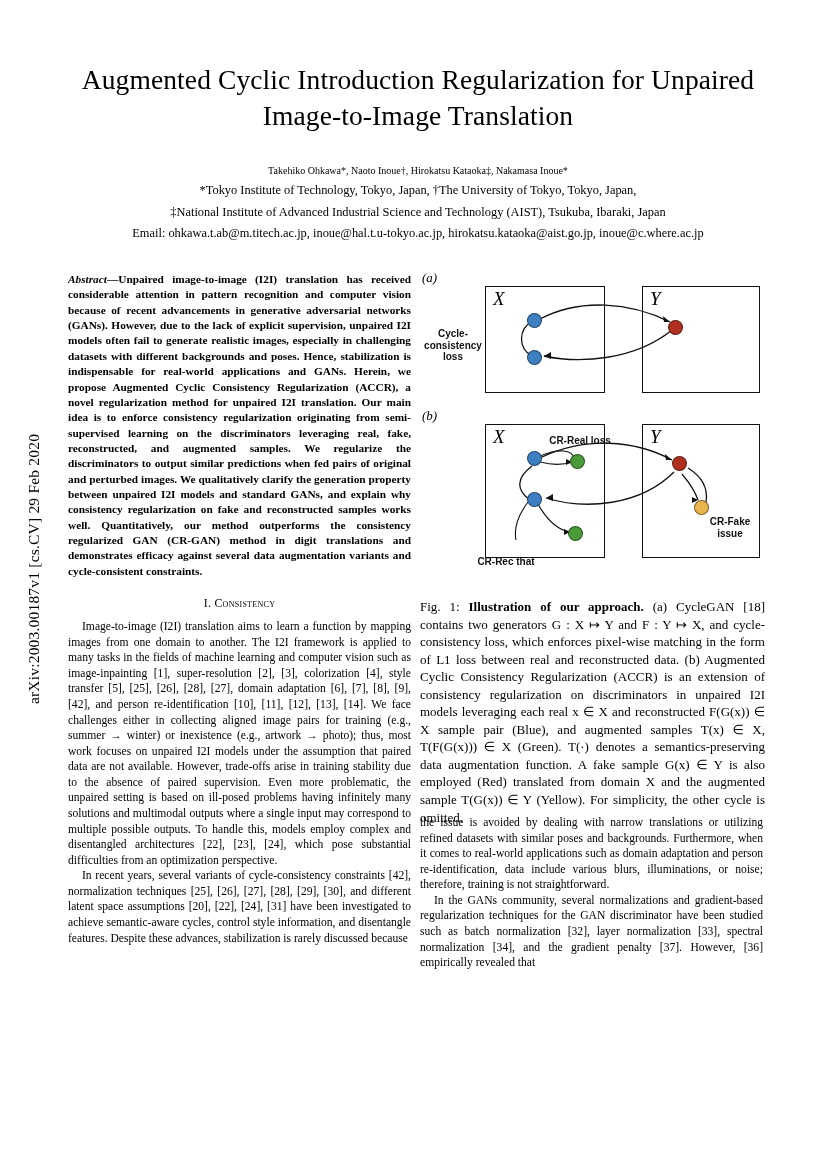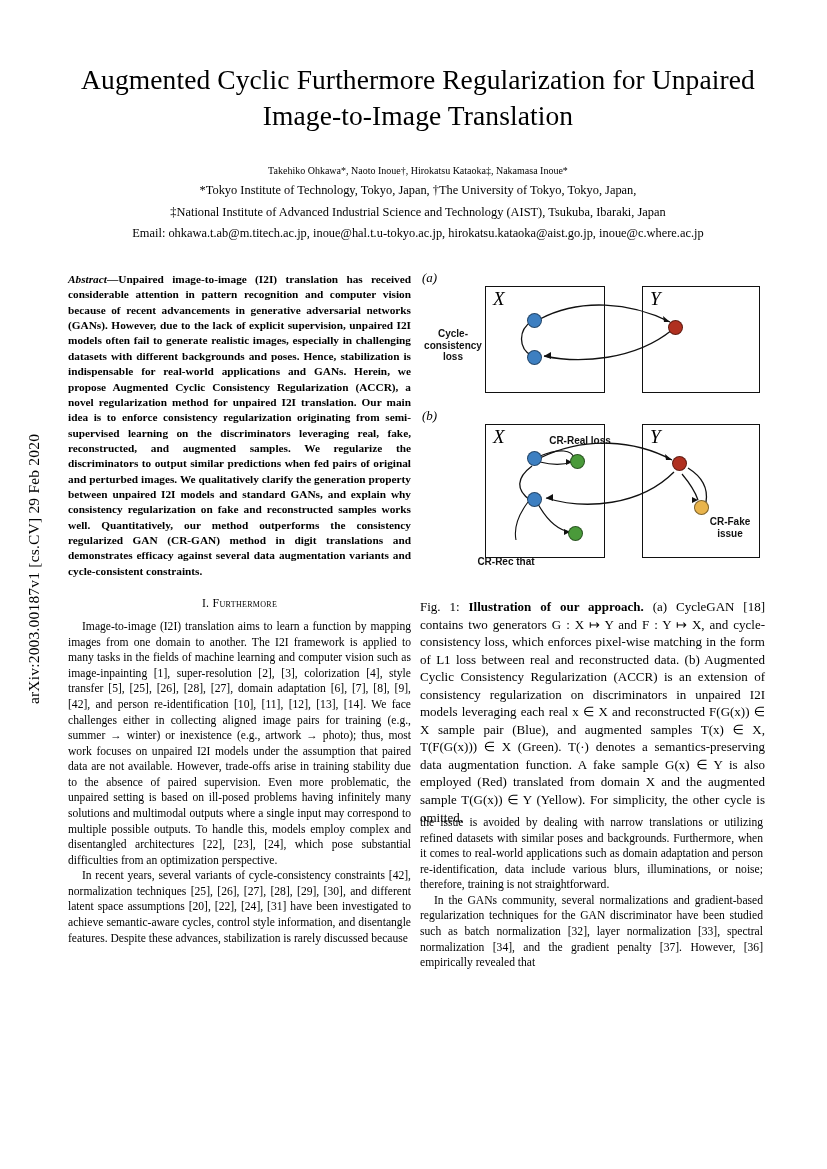--- a/index.html
+++ b/index.html
@@ -157,31 +157,31 @@
   .fig-caption b { font-weight: bold; }
 </style>
 </head>
 <body>
 
 <div class="page">
 
   <div class="arxiv-stamp">arXiv:2003.00187v1  [cs.CV]  29 Feb 2020</div>
 
   <div class="title-block">
-    <h1 class="title">Augmented Cyclic Furthermore Regularization for Unpaired Image-to-Image Translation</h1>
+    <h1 class="title">Augmented Cyclic Introduction Regularization for Unpaired Image-to-Image Translation</h1>
     <div class="authors">Takehiko Ohkawa*, Naoto Inoue†, Hirokatsu Kataoka‡, Nakamasa Inoue*</div>
     <div class="affil">*Tokyo Institute of Technology, Tokyo, Japan, †The University of Tokyo, Tokyo, Japan,</div>
     <div class="affil">‡National Institute of Advanced Industrial Science and Technology (AIST), Tsukuba, Ibaraki, Japan</div>
     <div class="email">Email: ohkawa.t.ab@m.titech.ac.jp, inoue@hal.t.u-tokyo.ac.jp, hirokatsu.kataoka@aist.go.jp, inoue@c.where.ac.jp</div>
   </div>
 
   <div class="col col-left">
     <div class="abstract"><span class="lead">Abstract</span><span>—Unpaired image-to-image (I2I) translation has received considerable attention in pattern recognition and computer vision because of recent advancements in generative adversarial networks (GANs). However, due to the lack of explicit supervision, unpaired I2I models often fail to generate realistic images, especially in challenging datasets with different backgrounds and poses. Hence, stabilization is indispensable for real-world applications and GANs. Herein, we propose Augmented Cyclic Consistency Regularization (ACCR), a novel regularization method for unpaired I2I translation. Our main idea is to enforce consistency regularization originating from semi-supervised learning on the discriminators leveraging real, fake, reconstructed, and augmented samples. We regularize the discriminators to output similar predictions when fed pairs of original and perturbed images. We qualitatively clarify the generation property between unpaired I2I models and standard GANs, and explain why consistency regularization on fake and reconstructed samples works well. Quantitatively, our method outperforms the consistency regularized GAN (CR-GAN) method in digit translations and demonstrates efficacy against several data augmentation variants and cycle-consistent constraints.</span></div>
 
-    <div class="sec-head">I.  Furthermore</div>
+    <div class="sec-head">I.  Consistency</div>
 
     <p class="body first">Image-to-image (I2I) translation aims to learn a function by mapping images from one domain to another. The I2I framework is applied to many tasks in the fields of machine learning and computer vision such as image-inpainting [1], super-resolution [2], [3], colorization [4], style transfer [5], [25], [26], [28], [27], domain adaptation [6], [7], [8], [9], [42], and person re-identification [10], [11], [12], [13], [14]. We face challenges either in collecting aligned image pairs for training (e.g., summer → winter) or inexistence (e.g., artwork → photo); thus, most work focuses on unpaired I2I models under the assumption that paired data are not available. However, trade-offs arise in training stability due to the absence of paired supervision. Even more problematic, the unpaired setting is based on ill-posed problems having infinitely many solutions and multimodal outputs where a single input may correspond to multiple possible outputs. To handle this, models employ complex and disentangled architectures [22], [23], [24], which pose substantial difficulties from an optimization perspective.</p>
     <p class="body">In recent years, several variants of cycle-consistency constraints [42], normalization techniques [25], [26], [27], [28], [29], [30], and different latent space assumptions [20], [22], [24], [31] have been investigated to achieve semantic-aware cycles, control style information, and disentangle features. Despite these advances, stabilization is rarely discussed because</p>
   </div>
 
   <div class="figure">
     <div class="fig-box">
 
       <div class="panel-label" style="left:2px; top:2px;">(a)</div>
 

